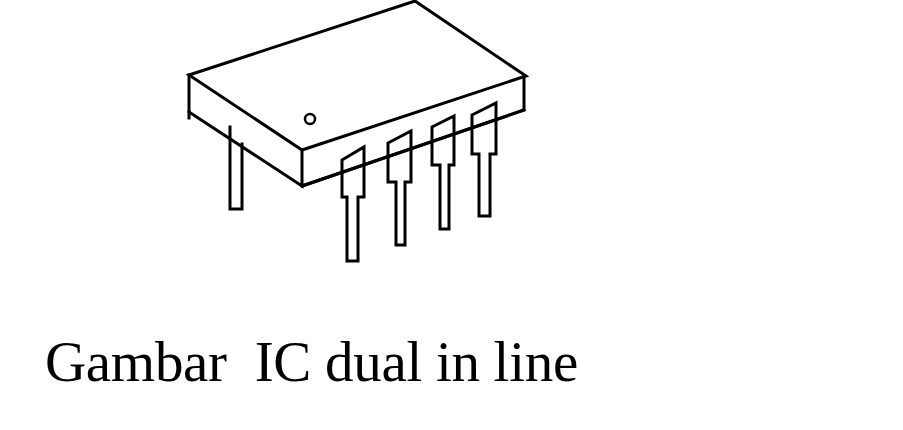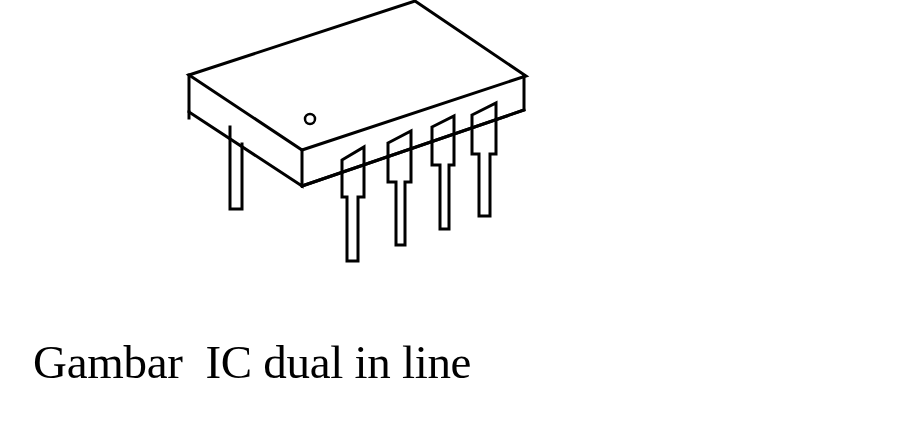--- a/index.html
+++ b/index.html
@@ -1,23 +1,23 @@
 <!DOCTYPE html>
 <html><head>
   <meta charset="utf-8">
   <style>
     html, body { margin: 0; padding: 0; background: #ffffff; }
     body { width: 903px; height: 430px; position: relative; overflow: hidden; }
     #ic-drawing { position: absolute; left: 0; top: 0; }
     .caption {
       position: absolute;
-      left: 33px;
+      left: 45px;
       top: 329px;
       font-family: "Liberation Serif", "DejaVu Serif", serif;
-      font-size: 47px;
+      font-size: 57px;
       line-height: 66px;
       color: #000000;
       white-space: pre;
       letter-spacing: -0.3px;
     }
   </style>
 </head>
 <body>
 
 <svg id="ic-drawing" width="903" height="320" viewBox="0 0 903 320" xmlns="http://www.w3.org/2000/svg">

